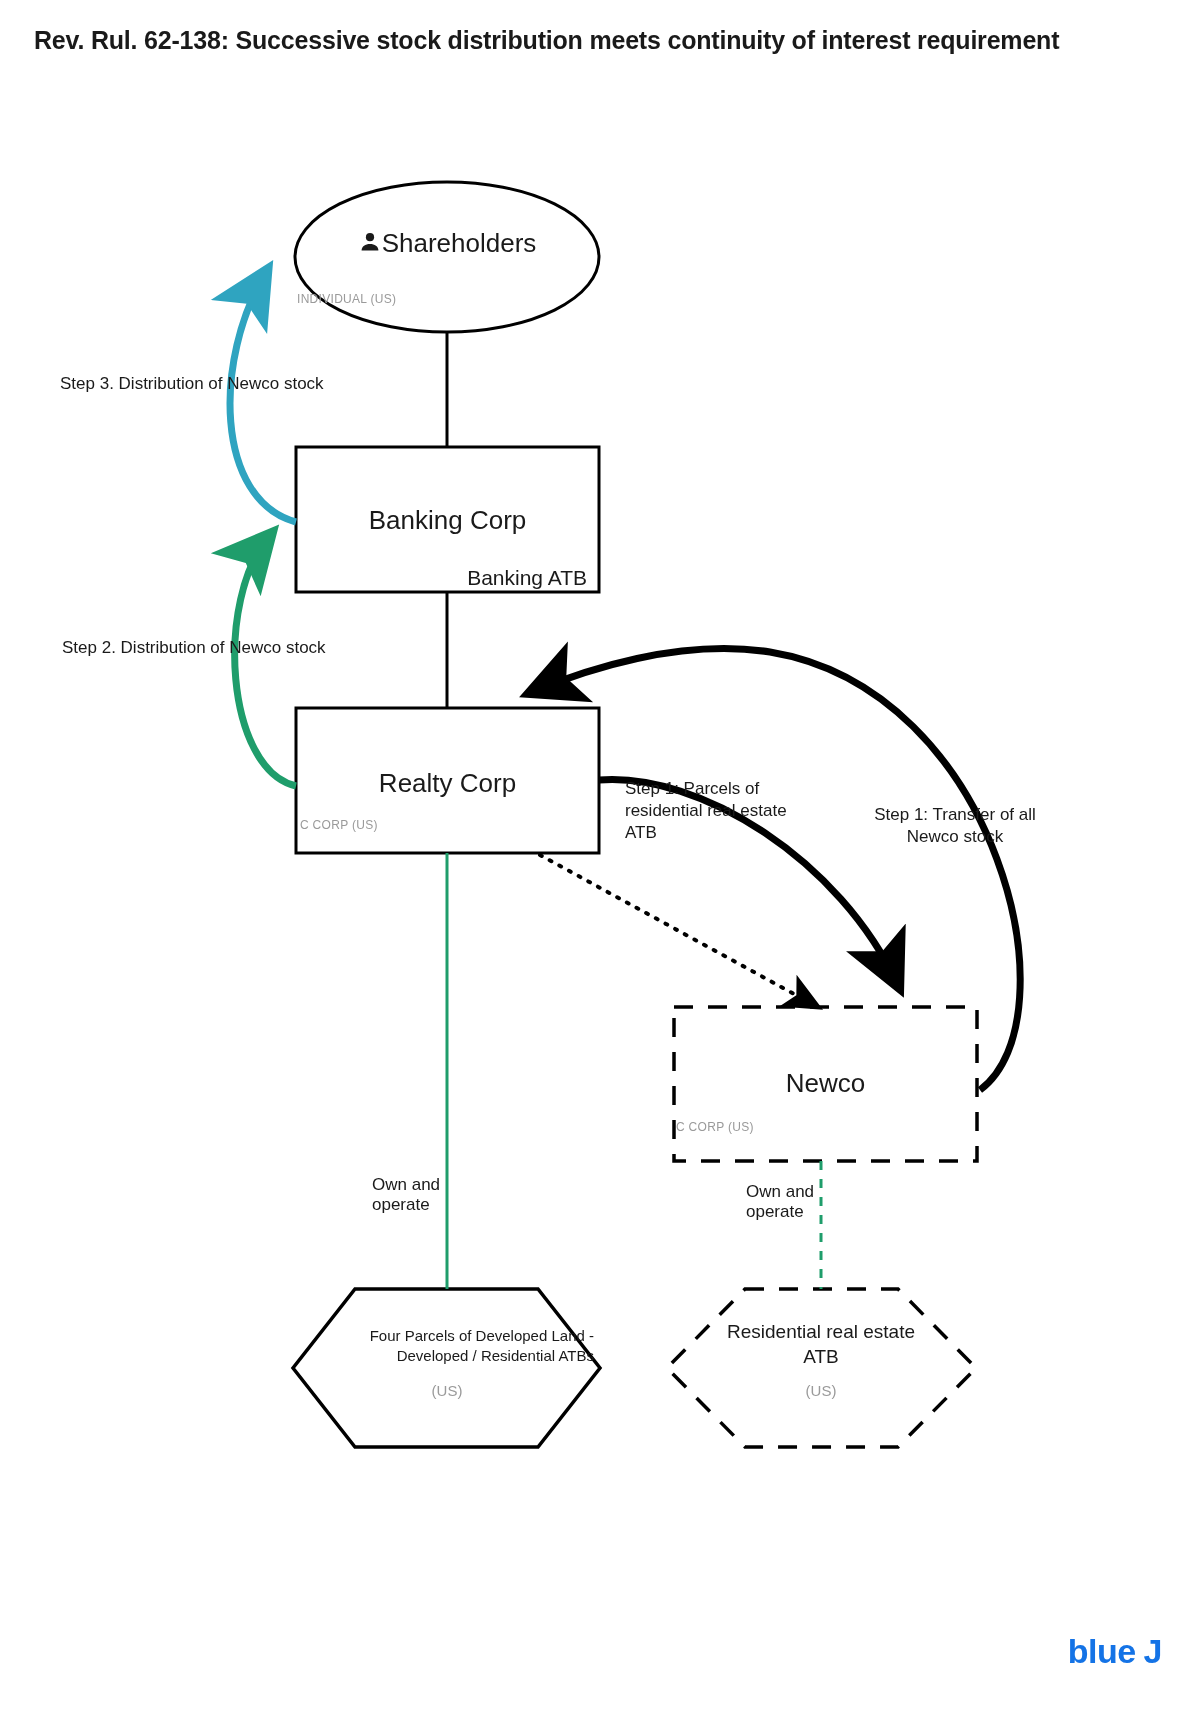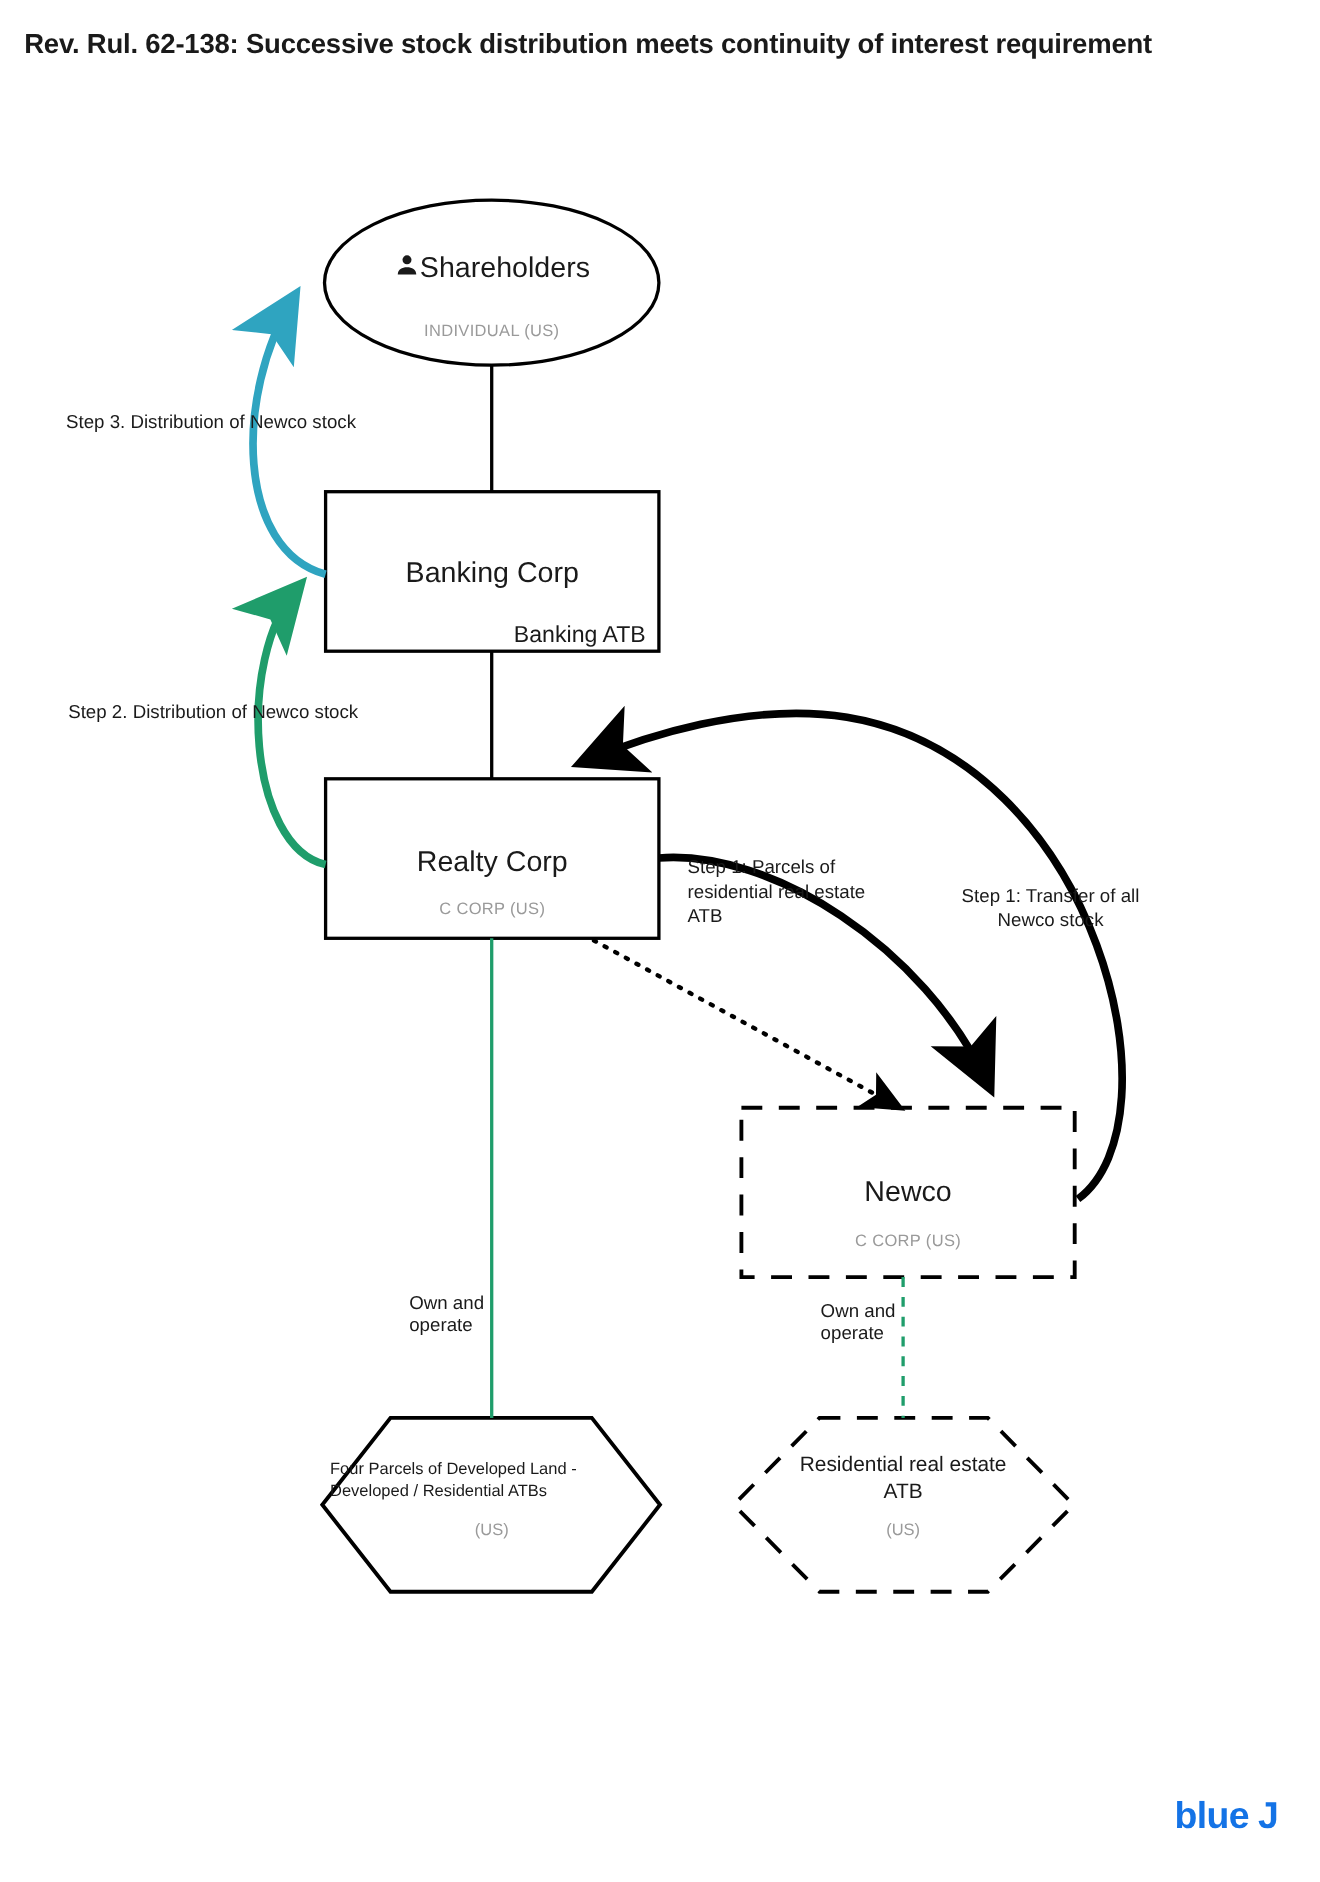--- a/index.html
+++ b/index.html
@@ -6,32 +6,32 @@
   body {
     width:1200px; height:1711px;
     background:#ffffff;
     font-family:"Liberation Sans", sans-serif;
     color:#111111;
     position:relative;
     overflow:hidden;
   }
   #title {
     position:absolute;
-    left:22px; top:22px; width:1060px;
+    left:34px; top:22px; width:1060px;
     font-size:25px; font-weight:700;
     line-height:1.45;
     letter-spacing:-0.2px;
     color:#1a1a1a;
   }
   #canvas { position:absolute; left:0; top:0; width:1200px; height:1711px; }
   .node-text { position:absolute; pointer-events:none; }
   .n-title { font-size:26px; color:#1a1a1a; text-align:center; }
-  .n-sub { font-size:15px; color:#9a9a9a; text-align:center; letter-spacing:0.3px; }
+  .n-sub { font-size:12px; color:#9a9a9a; text-align:left; letter-spacing:0.3px; }
   .edge-label { position:absolute; font-size:17px; color:#1a1a1a; line-height:1.28; }
-  .hex-main { font-size:15px; color:#1a1a1a; text-align:left; line-height:1.35; }
+  .hex-main { font-size:15px; color:#1a1a1a; text-align:right; line-height:1.35; }
   .hex-main-lg { font-size:19px; color:#1a1a1a; text-align:center; line-height:1.3; }
   .hex-sub { font-size:15px; color:#9a9a9a; text-align:center; }
   .own-lbl { position:absolute; font-size:17px; color:#1a1a1a; text-align:left; line-height:1.2; }
   #logo { position:absolute; right:38px; bottom:40px; font-size:34px; font-weight:700;
           color:#1473e6; letter-spacing:-0.5px; }
   #logo .j { color:#1473e6; }
 </style>
 </head>
 <body>
 

